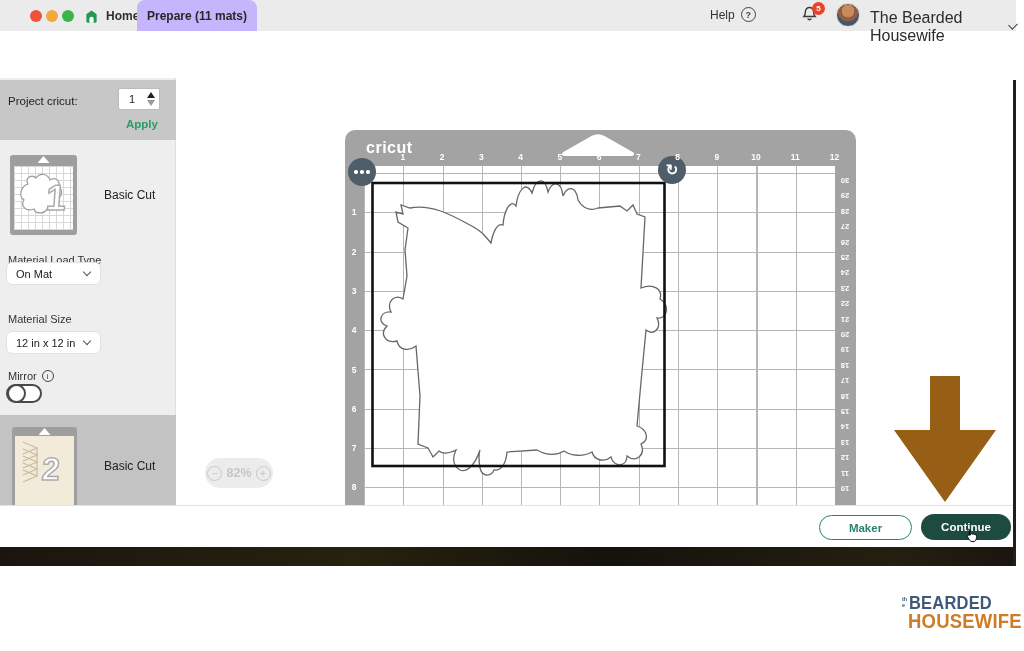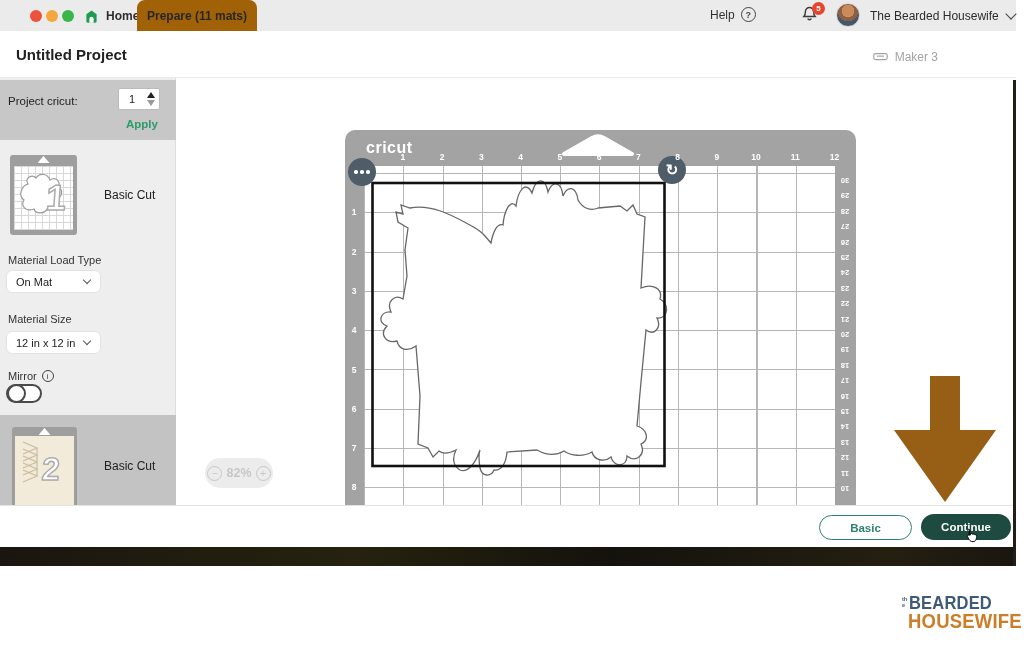--- a/index.html
+++ b/index.html
@@ -10,33 +10,33 @@
   .app { position:absolute; left:0; top:0; width:897px; height:547px; background:#fff; }
   .window-edge { position:absolute; left:1013px; top:80px; width:3px; height:486px; background:#221f16; }
 
   
   .tabbar { position:absolute; left:0; top:0; width:1016px; height:31px; background:#ebebeb; }
   .tl { position:absolute; top:10px; width:12px; height:12px; border-radius:50%; }
   .tl.r { left:30px; background:#f0513d; } .tl.y { left:46px; background:#f3a73c; } .tl.g { left:62px; background:#39b54a; }
   .home-btn { position:absolute; left:84px; top:5px; height:22px; display:flex; align-items:center; gap:7px; }
   .home-btn svg { width:15px; height:15px; }
   .home-label { font-size:12px; font-weight:bold; color:#2e2e2e; }
-  .tab-active { position:absolute; left:137px; top:0; width:120px; height:31px; background:#a16207; border-radius:8px 8px 0 0;
+  .tab-active { position:absolute; left:137px; top:0; width:120px; height:31px; background:#c4b5fd; border-radius:8px 8px 0 0;
     display:flex; align-items:center; justify-content:center; font-size:12px; font-weight:bold; color:#272727; }
   .help-btn { position:absolute; left:710px; top:7px; display:flex; align-items:center; gap:6px; }
   .help-label { font-size:12px; color:#333; }
   .help-circle { width:15px; height:15px; border:1.4px solid #444; border-radius:50%; font-size:9px; color:#444;
     display:flex; align-items:center; justify-content:center; font-weight:bold; }
   .bell-btn { position:absolute; left:800px; top:5px; width:24px; height:22px; }
   .badge { position:absolute; left:12px; top:-3px; min-width:13px; height:13px; background:#e8432c; color:#fff; border-radius:7px;
     font-size:8px; font-weight:bold; display:flex; align-items:center; justify-content:center; padding:0 2px; }
   .avatar { position:absolute; left:836px; top:3px; width:24px; height:24px; border-radius:50%;
     background:radial-gradient(circle at 50% 32%, #c98a5c 0 34%, #8d5f43 35% 55%, #46566b 56% 100%); border:1px solid #d8d8d8; }
   .account { position:absolute; left:870px; top:9px; display:flex; align-items:center; gap:8px; }
-  .account-name { font-size:12px; color:#2c2c2c; }
+  .account-name { font-size:16px; color:#2c2c2c; }
   .chev { width:8px; height:8px; border-right:1.6px solid #444; border-bottom:1.6px solid #444; transform:rotate(45deg); margin-top:-4px; }
 
   
   .header { position:absolute; left:0; top:31px; width:1016px; height:47px; background:#fff; border-bottom:1px solid #ececec; }
   .page-title { position:absolute; left:16px; top:15px; font-size:15px; font-weight:bold; color:#222; }
   .machine { position:absolute; right:78px; top:17px; display:flex; align-items:center; gap:6px; color:#a3a3a3; font-size:12px; }
 
   
   .sidebar { position:absolute; left:0; top:78px; width:176px; height:427px; background:#eeeeee; border-right:1px solid #dedede; }
   .copies-box { position:absolute; left:0; top:2px; width:176px; height:60px; background:#c7c7c7; }
@@ -150,30 +150,20 @@
         </svg>
         <span class="badge">5</span>
       </div>
       <div class="avatar"></div>
       <div class="account">
         <span class="account-name">The Bearded Housewife</span>
         <span class="chev"></span>
       </div>
     </div>
 
-    <div class="header">
-      <div class="page-title">Untitled Project</div>
-      <div class="machine">
-        <svg viewBox="0 0 24 24" width="17" height="17">
-          <rect x="2.5" y="8" width="19" height="8.5" rx="2.6" fill="none" stroke="#a3a3a3" stroke-width="1.6"></rect>
-          <path d="M7 11.5h10" stroke="#a3a3a3" stroke-width="1.6"></path>
-        </svg>
-        <span>Maker 3</span>
-      </div>
-    </div>
 
     <div class="sidebar">
       <div class="copies-box">
         <span class="copies-label">Project cricut:</span>
         <div class="copies-input">
           <span class="copies-value">1</span>
           <span class="spin-up"></span>
           <span class="spin-down"></span>
         </div>
         <span class="apply">Apply</span>
@@ -186,21 +176,21 @@
             <svg viewBox="0 0 56 56" width="56" height="56" style="position:absolute;left:0;top:4px">
               <path d="M14 14 C10 8 18 4 22 8 C26 2 34 4 36 10 C42 6 47 12 44 17 C50 20 48 28 42 28 C46 34 40 40 34 37 C32 44 22 45 20 39 C12 42 6 36 10 30 C4 26 7 16 14 14 Z" fill="#fff" stroke="#9a9a9a" stroke-width="1.2"></path>
             </svg>
           </div>
           <div class="thumb-num num1">1</div>
         </div>
         <span class="mat-label l1">Basic Cut</span>
       </div>
 
       <span class="field-label" style="top:176px">Material Load Type</span>
-      <div class="select" style="top:192px">
+      <div class="select" style="top:184px">
         <span>On Mat</span>
         <span class="chev"></span>
       </div>
 
       <span class="field-label" style="top:235px">Material Size</span>
       <div class="select" style="top:253px">
         <span>12 in x 12 in</span>
         <span class="chev"></span>
       </div>
 
@@ -317,21 +307,21 @@
             <span class="tick tick-right" style="top: 311.8px;">13</span>
             <span class="tick tick-right" style="top: 327.2px;">12</span>
             <span class="tick tick-right" style="top: 342.6px;">11</span>
             <span class="tick tick-right" style="top: 358px;">10</span>
           </div>
       </div>
     </div>
 
     <div class="footer">
       <div class="btn-cancel">
-        <span>Basic</span>
+        <span>Maker</span>
       </div>
       <div class="btn-continue">
         <span>Continue</span>
       </div>
     </div>
 
     <div class="band"></div>
   </div>
 
   <div class="window-edge"></div>

